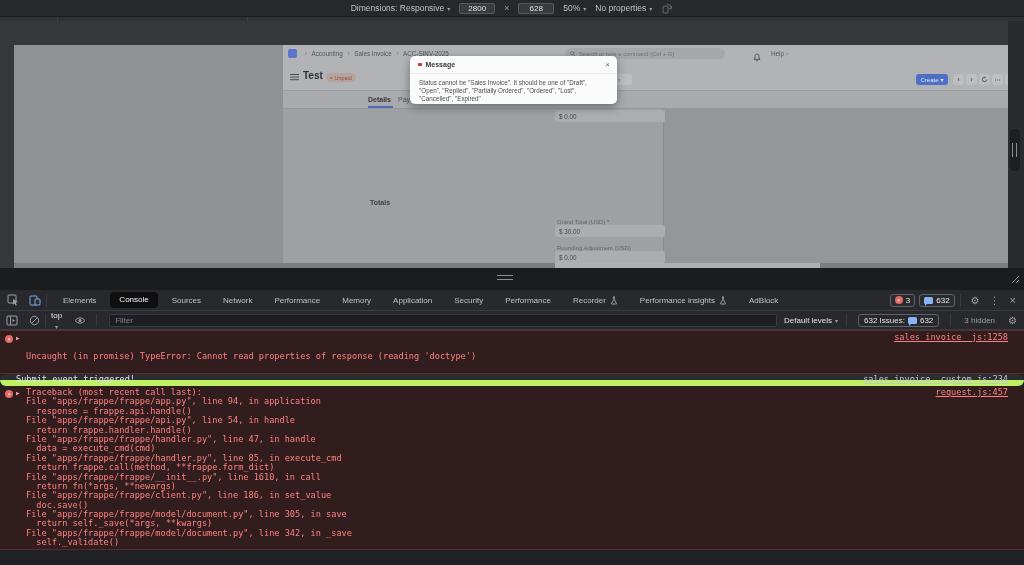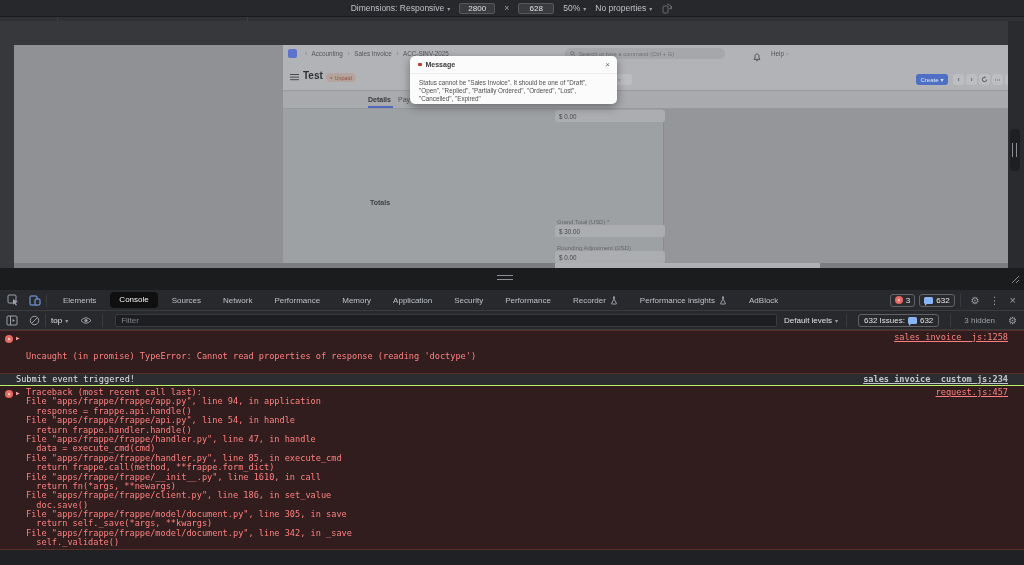--- a/index.html
+++ b/index.html
@@ -108,21 +108,21 @@
   .muted { color:#9aa0a6; }
   .issues-box { display:flex; align-items:center; gap:3px; border:1px solid #5f6368; border-radius:3px;
     height:13px; padding:0 5px; margin:0 6px; }
 
   
   .console { position:absolute; left:0; top:330px; width:1024px; height:235px; background:#202124;
     font-family:"DejaVu Sans Mono", monospace; font-size:8.6px; line-height:9.4px; color:#dfe1e5; }
   .crow { position:relative; width:1024px; }
   .crow.err { background:#311d1d; border-bottom:1px solid #5a2d2d; color:#ff8080; }
   .crow.err:first-child { border-top:1px solid #5a2d2d; }
-  .crow.log { background:#2c2d30; border-bottom:1px solid #bef264; }
+  .crow.log { background:#2c2d30; border-bottom:6px solid #bef264;border-radius:6px; }
   .erricon { position:absolute; left:5px; top:4px; width:8px; height:8px; border-radius:50%; background:#e46962;
     color:#fff; font-size:5.5px; line-height:8px; text-align:center; font-family:"Liberation Sans",sans-serif; }
   .arrow { position:absolute; left:16px; top:2px; font-size:6px; color:#f0a0a0; }
   .ctext { position:absolute; left:26px; top:2px; white-space:pre; }
   .stack { margin-left:5px; }
   .srclink { position:absolute; right:16px; top:2px; display:flex; align-items:flex-end; gap:4px; }
   .srclink a, .inlink { color:#ff8080; text-decoration:underline; white-space:nowrap; }
   .loglink a { color:#c3c7cb; text-decoration:underline; }
   .adb { width:8px; height:8px; border-radius:50%; background:#4e8cf7; border:1px solid #86b0f8; }
   .tb-line { white-space:pre; height:9.4px; }
@@ -344,21 +344,21 @@
           <path d="M6.5 4 L9 5.5 L6.5 7 Z" fill="#9aa0a6"></path>
         </svg>
     </span>
     <span class="ticon" style="margin-left:11px;">
       <svg width="11" height="11" viewBox="0 0 11 11">
           <circle cx="5.5" cy="5.5" r="4.2" fill="none" stroke="#9aa0a6"></circle>
           <line x1="2.7" y1="8.3" x2="8.3" y2="2.7" stroke="#9aa0a6"></line>
         </svg>
     </span>
     <span class="vsep"></span>
-    <span class="ddl" style="color:#dfe1e5;">
+    <span class="ddl" style="color:#dfe1e5;flex-direction:column;">
       <span>top</span>
       <span class="caret">▾</span>
     </span>
     <span class="ticon" style="margin-left:12px;">
       <svg width="12" height="9" viewBox="0 0 12 9">
           <path d="M1 4.5 Q6 -1 11 4.5 Q6 10 1 4.5 Z" fill="none" stroke="#9aa0a6"></path>
           <circle cx="6" cy="4.5" r="1.6" fill="#9aa0a6"></circle>
         </svg>
     </span>
     <span class="vsep" style="margin-left:10px;"></span>
@@ -389,21 +389,21 @@
         <div class="stack"><span>at n (</span><a class="inlink">script_manager.js:106:31</a><span>)</span></div>
         <div class="stack"><span>at </span><a class="inlink">script_manager.js:136:22</a></div>
       </div>
       <span class="srclink">
           <a>sales_invoice__js:1258</a>
         </span>
     </div>
 
     <div class="crow log" style="height:12px;">
       <div class="ctext" style="left:16px; top:1px;">Submit event triggered!</div>
-      <span class="srclink loglink" style="top:1px;font-weight:bold;">
+      <span class="srclink loglink" style="top:1px;">
           <a>sales_invoice__custom_js:234</a>
         </span>
     </div>
 
 
     <div class="crow err" style="height:164px;">
       <span class="erricon">×</span>
       <span class="arrow">▶</span>
       <div class="ctext"><div class="tb-line">Traceback (most recent call last):</div><div class="tb-line">File "apps/frappe/frappe/app.py", line 94, in application</div><div class="tb-line">  response = frappe.api.handle()</div><div class="tb-line">File "apps/frappe/frappe/api.py", line 54, in handle</div><div class="tb-line">  return frappe.handler.handle()</div><div class="tb-line">File "apps/frappe/frappe/handler.py", line 47, in handle</div><div class="tb-line">  data = execute_cmd(cmd)</div><div class="tb-line">File "apps/frappe/frappe/handler.py", line 85, in execute_cmd</div><div class="tb-line">  return frappe.call(method, **frappe.form_dict)</div><div class="tb-line">File "apps/frappe/frappe/__init__.py", line 1610, in call</div><div class="tb-line">  return fn(*args, **newargs)</div><div class="tb-line">File "apps/frappe/frappe/client.py", line 186, in set_value</div><div class="tb-line">  doc.save()</div><div class="tb-line">File "apps/frappe/frappe/model/document.py", line 305, in save</div><div class="tb-line">  return self._save(*args, **kwargs)</div><div class="tb-line">File "apps/frappe/frappe/model/document.py", line 342, in _save</div><div class="tb-line">  self._validate()</div></div>
       <span class="srclink">

